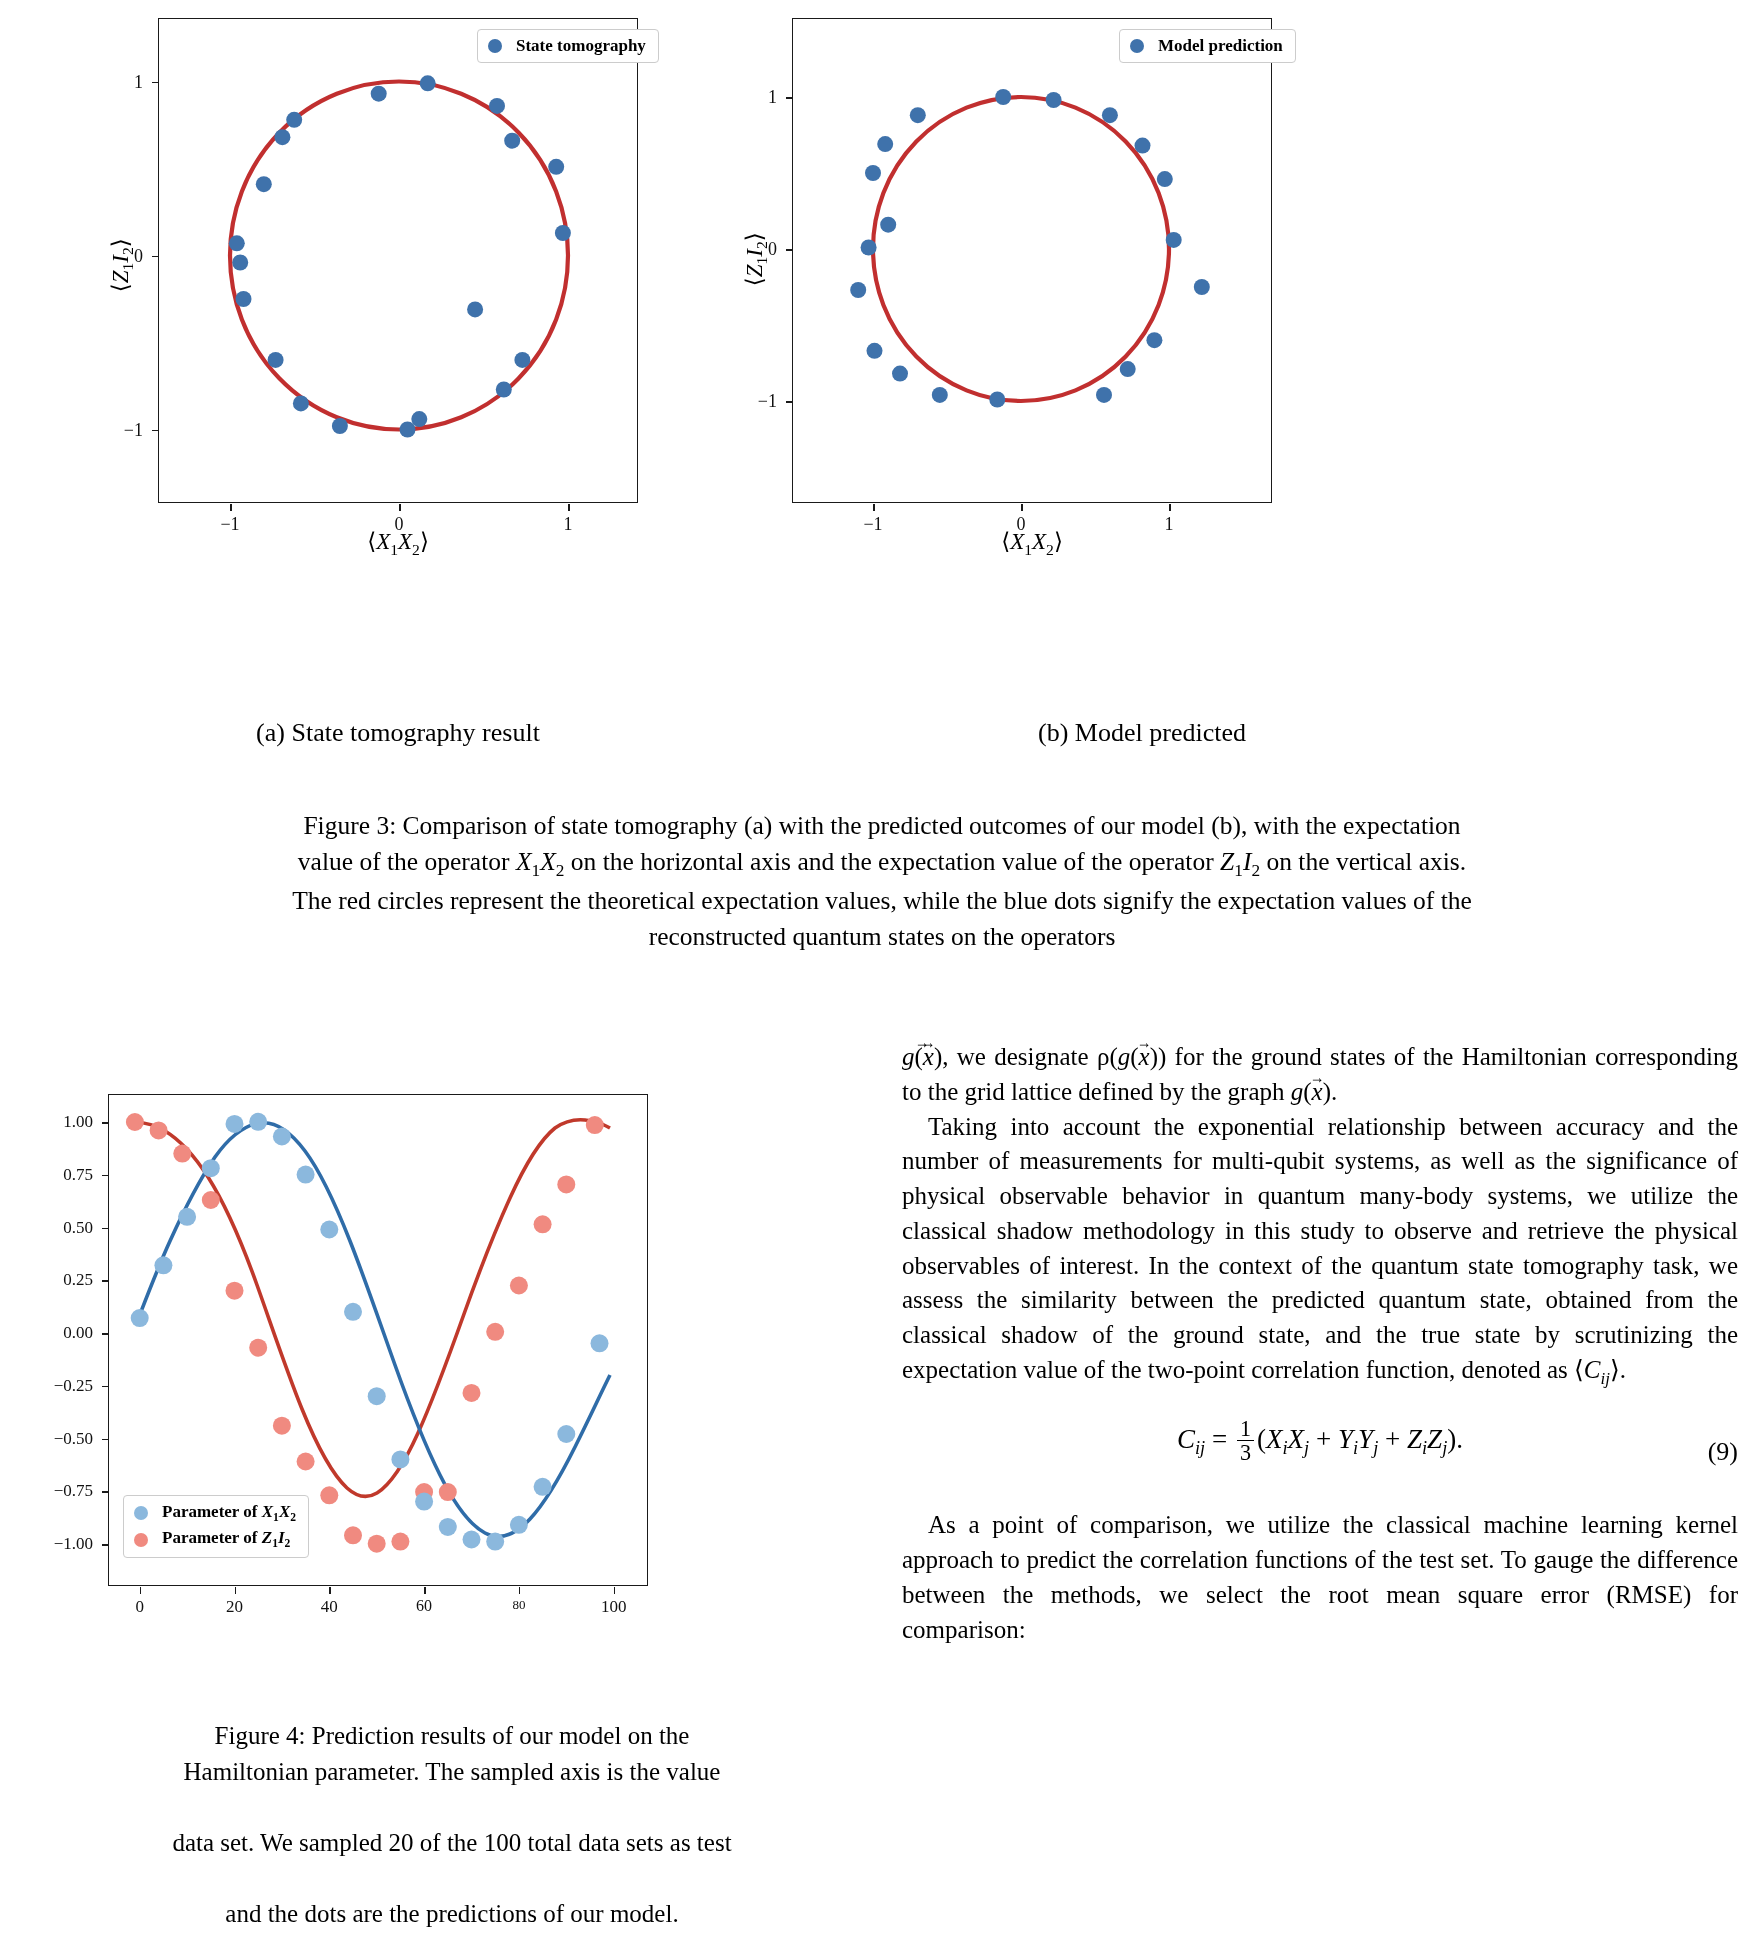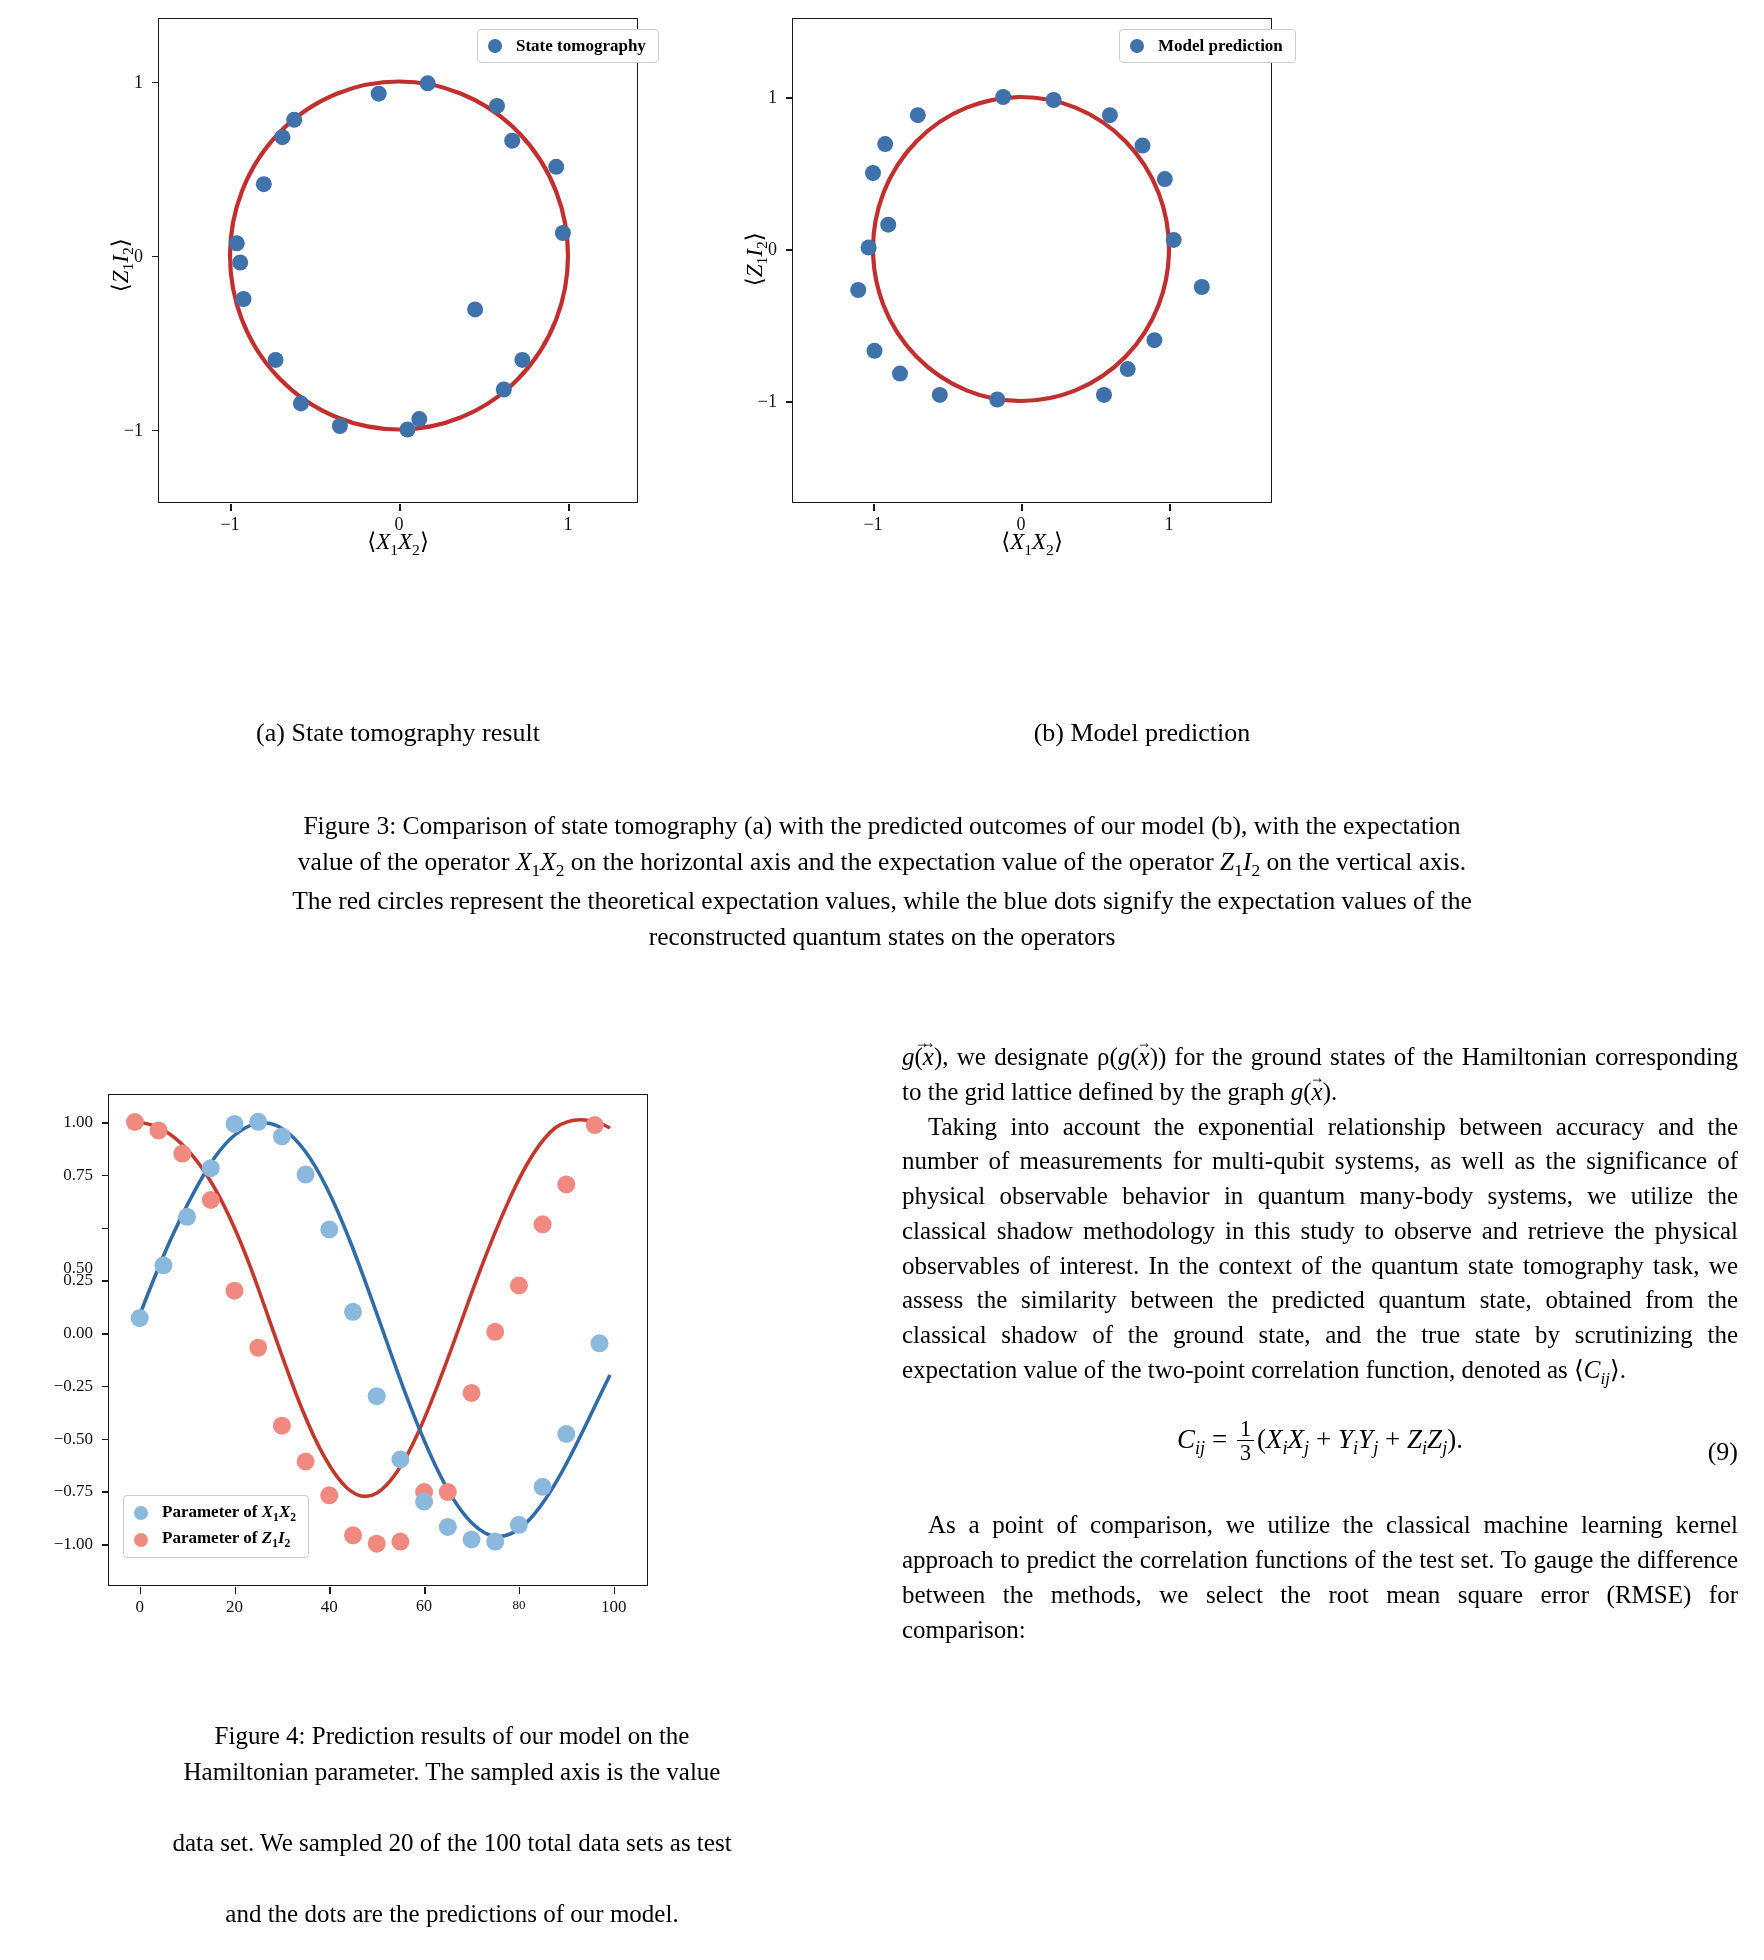--- a/index.html
+++ b/index.html
@@ -327,21 +327,21 @@
 
       <div class="axis-label-x" style="left:62px; top:528px; width:480px;">
         ⟨<span class="mi">X</span><sub>1</sub><span class="mi">X</span><sub>2</sub>⟩
       </div>
       <div class="axis-label-y" style="left:-34px; top:244px; width:120px; text-align:center;">
         ⟨<span class="mi">Z</span><sub>1</sub><span class="mi">I</span><sub>2</sub>⟩
       </div>
     </div>
 
     <div class="subcaption" style="left:96px; top:718px; width:604px;">(a) State tomography result</div>
-    <div class="subcaption" style="left:840px; top:718px; width:604px;">(b) Model prediction</div>
+    <div class="subcaption" style="left:840px; top:718px; width:604px;">(b) Model predicted</div>
   </div>
 
   <div class="caption-fig3">
     <span class="justify-line">Figure 3: Comparison of state tomography (a) with the predicted outcomes of our model (b), with the expectation</span>
     <span class="justify-line">value of the operator <span class="mi">X</span><sub>1</sub><span class="mi">X</span><sub>2</sub> on the horizontal axis and the expectation value of the operator <span class="mi">Z</span><sub>1</sub><span class="mi">I</span><sub>2</sub> on the vertical axis.</span>
     <span class="justify-line">The red circles represent the theoretical expectation values, while the blue dots signify the expectation values of the</span>
     <span class="justify-line">reconstructed quantum states on the operators</span>
   </div>
 
   <div class="axes axes-c">
@@ -405,21 +405,21 @@
     <div class="tick-mark y" style="left:-7px; top:132.5px;"></div>
     <div class="tick-mark y" style="left:-7px; top:185.2px;"></div>
     <div class="tick-mark y" style="left:-7px; top:238px;"></div>
     <div class="tick-mark y" style="left:-7px; top:290.7px;"></div>
     <div class="tick-mark y" style="left:-7px; top:343.5px;"></div>
     <div class="tick-mark y" style="left:-7px; top:396.2px;"></div>
     <div class="tick-mark y" style="left:-7px; top:449px;"></div>
 
     <div class="tick-label tick-y" style="left:-78px; top:27px; width:62px; font-size:17px;">1.00</div>
     <div class="tick-label tick-y" style="left:-78px; top:79.7px; width:62px; font-size:17px;">0.75</div>
-    <div class="tick-label tick-y" style="left:-78px; top:132.5px; width:62px; font-size:17px;margin-top:40px;">0.50</div>
+    <div class="tick-label tick-y" style="left:-78px; top:132.5px; width:62px; font-size:17px;">0.50</div>
     <div class="tick-label tick-y" style="left:-78px; top:185.2px; width:62px; font-size:17px;">0.25</div>
     <div class="tick-label tick-y" style="left:-78px; top:238px; width:62px; font-size:17px;">0.00</div>
     <div class="tick-label tick-y" style="left:-84px; top:290.7px; width:68px; font-size:17px;">−0.25</div>
     <div class="tick-label tick-y" style="left:-84px; top:343.5px; width:68px; font-size:17px;">−0.50</div>
     <div class="tick-label tick-y" style="left:-84px; top:396.2px; width:68px; font-size:17px;">−0.75</div>
     <div class="tick-label tick-y" style="left:-84px; top:449px; width:68px; font-size:17px;">−1.00</div>
 
     <div class="tick-mark x" style="left:30.7px; top:492px;"></div>
     <div class="tick-mark x" style="left:125.5px; top:492px;"></div>
     <div class="tick-mark x" style="left:220.3px; top:492px;"></div>

